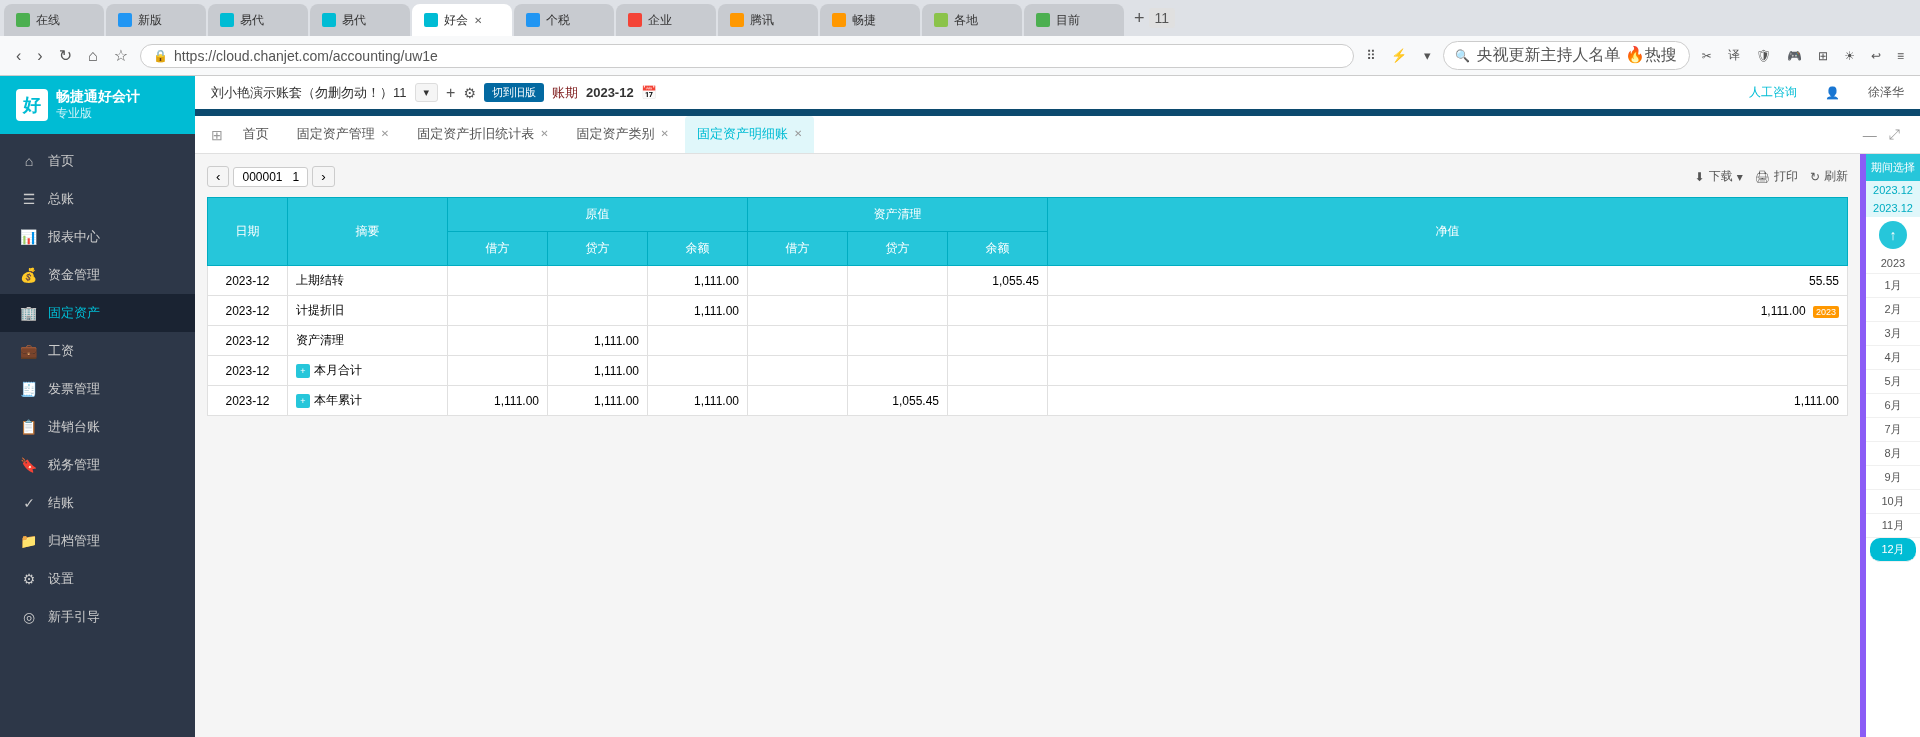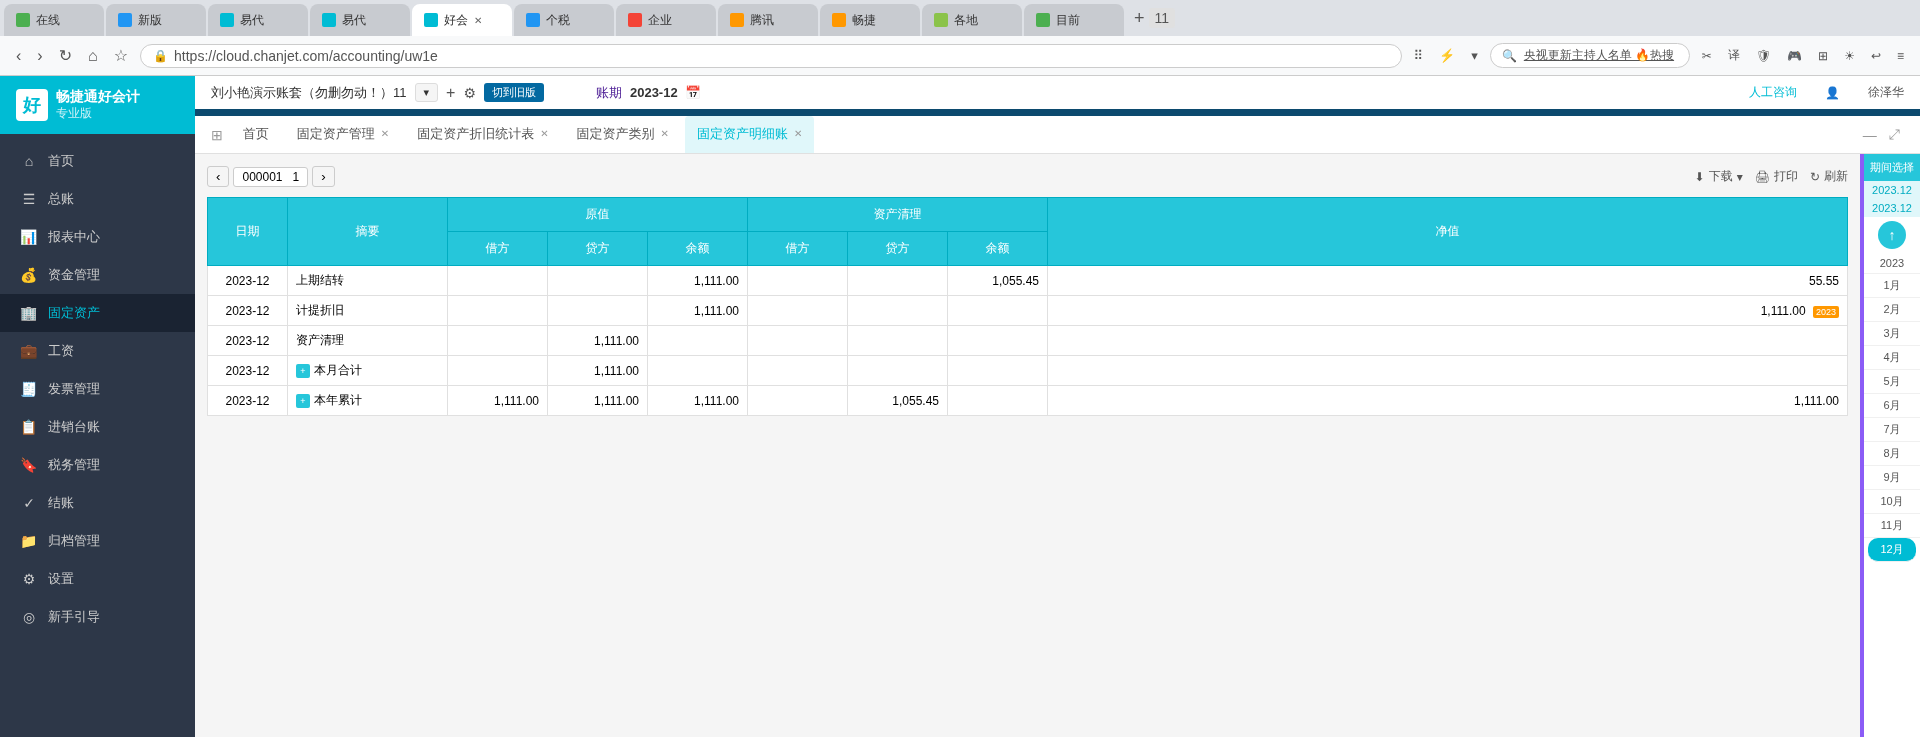--- a/index.html
+++ b/index.html
@@ -68,21 +68,21 @@
     
     .ledger-table { width: 100%; border-collapse: collapse; font-size: 12px; }
     .ledger-table th { background: #26c6da; color: #fff; padding: 8px 6px; text-align: center; border: 1px solid #00acc1; font-weight: normal; }
     .ledger-table td { padding: 6px 8px; text-align: center; border: 1px solid #e0e0e0; background: #fff; }
     .ledger-table .num { text-align: right; }
     .ledger-table .left { text-align: left; }
     .row-label { display: flex; align-items: center; gap: 4px; }
     .row-icon { width: 14px; height: 14px; background: #26c6da; display: inline-flex; align-items: center; justify-content: center; color: #fff; font-size: 9px; border-radius: 2px; }
 
     
-    .period-panel { width: 60px; background: #fff; border-left: 4px solid #8b5cf6; display: flex; flex-direction: column; font-size: 11px; overflow: hidden; }
+    .period-panel { width: 60px; background: #fff; border-left: 6px solid #8b5cf6; display: flex; flex-direction: column; font-size: 11px; overflow: hidden; }
     .period-header { background: #26c6da; color: #fff; text-align: center; padding: 6px 2px; font-size: 11px; }
     .period-selected { background: #e0f7fa; color: #00acc1; text-align: center; padding: 3px 2px; font-size: 11px; cursor: pointer; }
     .period-month { text-align: center; padding: 4px 2px; cursor: pointer; color: #555; border-bottom: 1px solid #f0f0f0; }
     .period-month.active { background: #00bcd4; color: #fff; border-radius: 10px; margin: 0 4px; }
     .col-date { width: 80px; }
     .col-summary { width: 160px; }
     .col-num { width: 100px; }
 
     .go-top-btn { background: #26c6da; color: #fff; border: none; border-radius: 50%; width: 28px; height: 28px; cursor: pointer; display: flex; align-items: center; justify-content: center; font-size: 14px; margin: 4px auto; }
   </style>
@@ -149,21 +149,21 @@
       <span style="color:#4CAF50;font-size:12px;">🔒</span>
       <span style="font-size:14px;color:#555;">https://cloud.chanjet.com/accounting/uw1e</span>
     </div>
     <div class="toolbar-icons">
       <span class="toolbar-icon">⠿</span>
       <span class="toolbar-icon">⚡</span>
       <span class="toolbar-icon">▾</span>
     </div>
     <div style="display:flex;align-items:center;background:#fff;border:1px solid #ccc;border-radius:20px;padding:3px 12px;gap:6px;min-width:200px;">
       <span>🔍</span>
-      <span style="font-size:12px;color:#555;text-decoration:underline;">央视更新主持人名单 🔥热搜</span>
+      <span style="font-size:16px;color:#555;">央视更新主持人名单 🔥热搜</span>
     </div>
     <span class="toolbar-icon">✂</span>
     <span class="toolbar-icon">译</span>
     <span class="toolbar-icon">🛡</span>
     <span class="toolbar-icon">🎮</span>
     <span class="toolbar-icon">⊞</span>
     <span class="toolbar-icon">☀</span>
     <span class="toolbar-icon">↩</span>
     <span class="toolbar-icon">≡</span>
   </div>
@@ -237,21 +237,21 @@
 
   <div class="main-content">
 
     <div class="app-header">
       <div class="app-header-left">
         <span>刘小艳演示账套（勿删勿动！）11</span>
         <span class="account-badge">▾</span>
         <span style="cursor:pointer;color:#555;font-size:16px;">+</span>
         <span style="cursor:pointer;font-size:14px;color:#555;">⚙</span>
         <span class="period-badge">切到旧版</span>
-        <span style="color:#4c1d95;margin-left:44px;">账期</span>
+        <span style="color:#7f1d1d;">账期</span>
         <span style="color:#333;font-weight:bold;">2023-12</span>
         <span style="color:#888;cursor:pointer;">📅</span>
       </div>
       <div class="app-header-right">
         <span style="cursor:pointer;color:#00bcd4;">人工咨询</span>
         <span>👤</span>
         <span>徐泽华</span>
       </div>
     </div>
 

